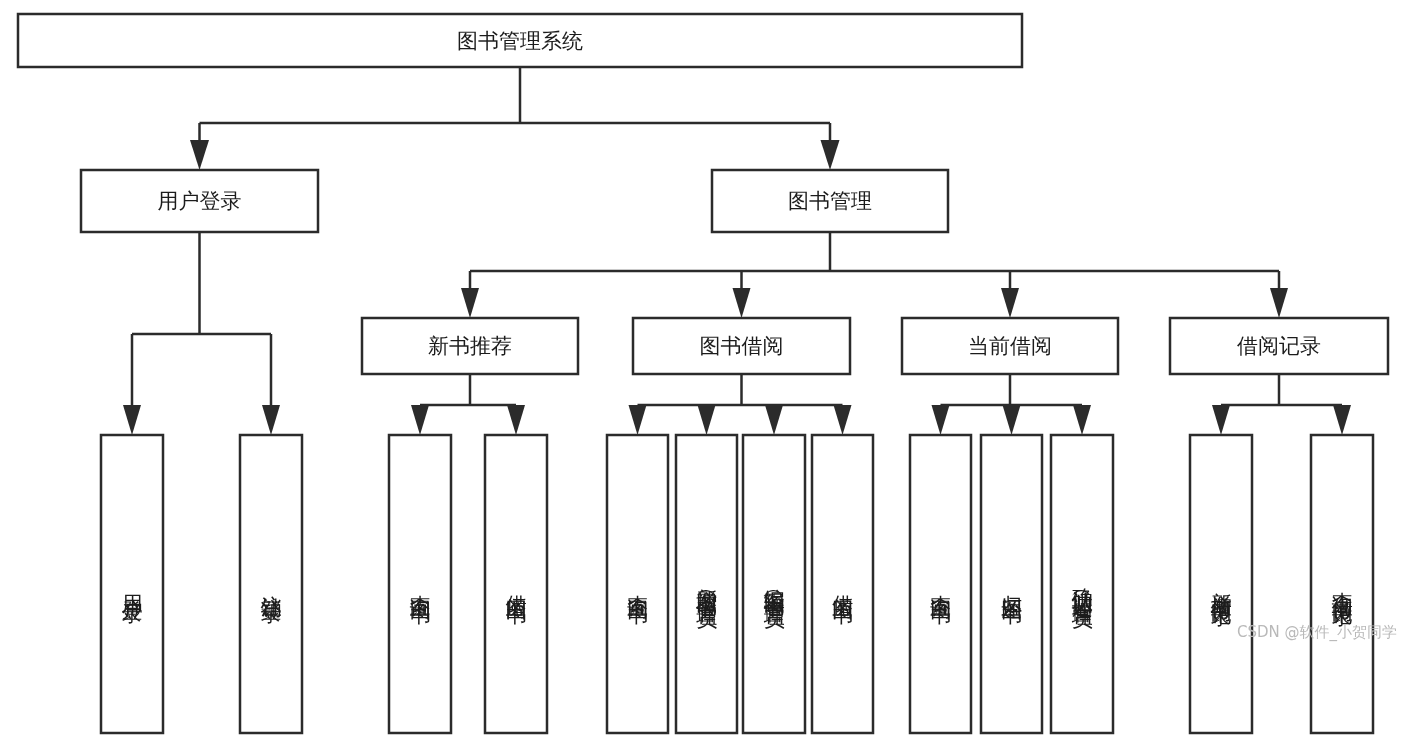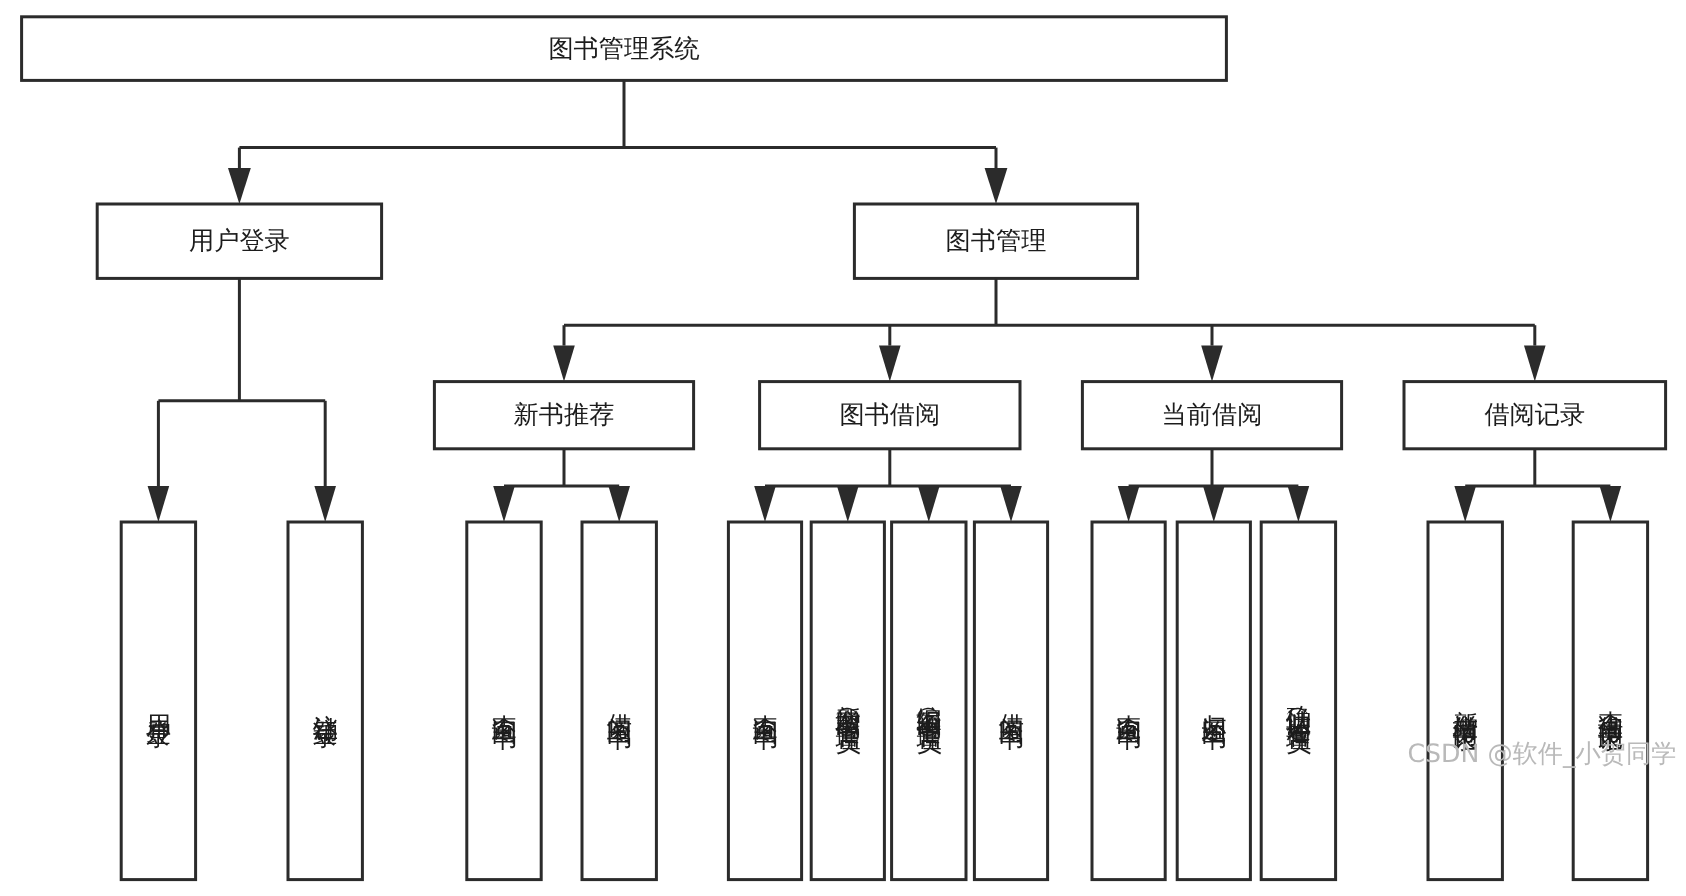--- a/index.html
+++ b/index.html
@@ -63,21 +63,21 @@
     line-height: 1.26;
     letter-spacing: 3px;
     color: #1c1c1c;
     white-space: nowrap;
   }
   .watermark {
     position: absolute;
     right: 8px;
     bottom: 4px;
     font-family: "DejaVu Sans", "Liberation Sans", sans-serif;
-    font-size: 21px;
+    font-size: 15px;
     color: #b9b9b9;
     white-space: nowrap;
     pointer-events: none;
   }
 </style>
 </head>
 <body>
 
 <div id="diagram-root">
 

